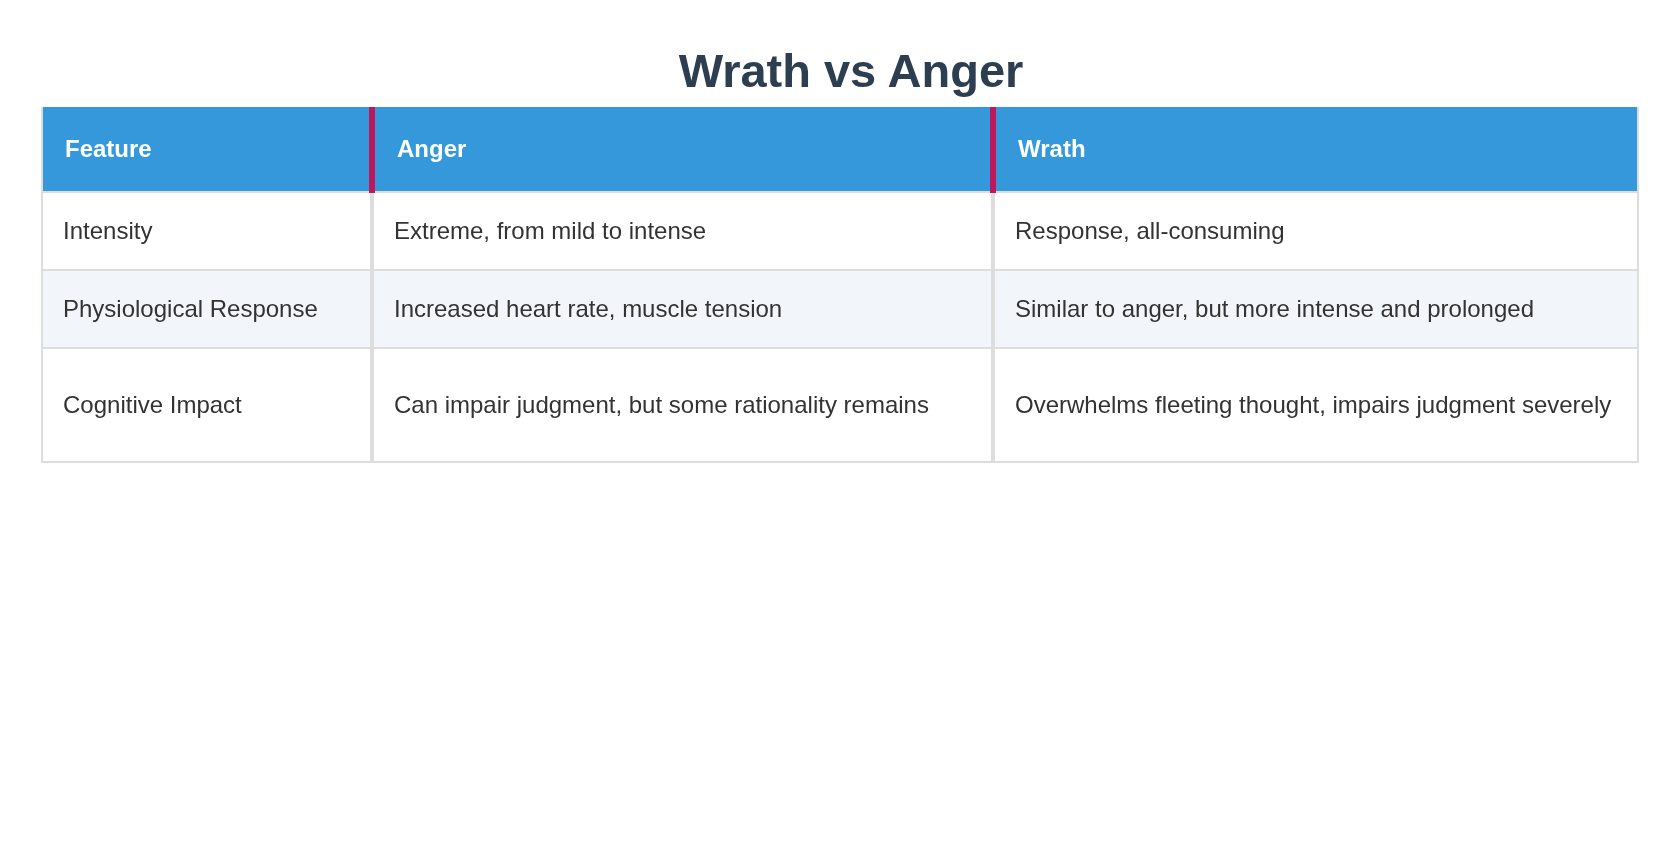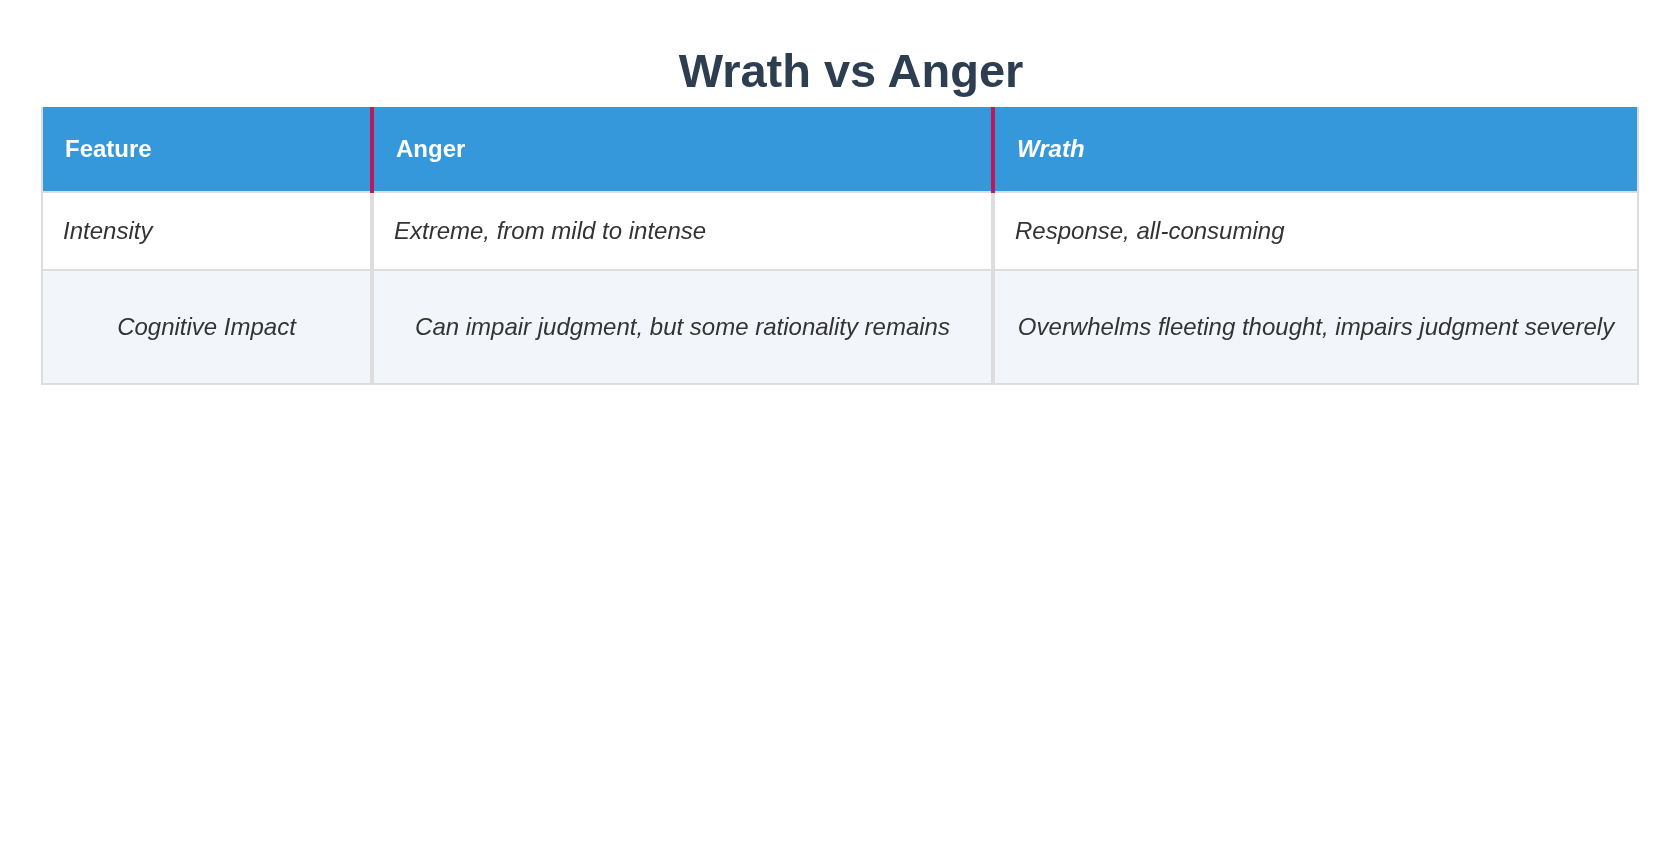--- a/index.html
+++ b/index.html
@@ -44,42 +44,41 @@
     col.c2 { width: 621px; }
     col.c3 { width: auto; }
     thead th {
       background: #3498db;
       color: #ffffff;
       text-align: left;
       font-weight: bold;
       font-size: 24px;
       height: 85px;
       padding: 0 22px;
-      border-right: 4px solid #be185d;
+      border-right: 6px solid #be185d;
       border-bottom: 2px solid #dddddd;
       box-sizing: border-box;
       vertical-align: middle;
     }
-    thead th:last-child { border-right: none; font-style: italic; }
+    thead th:last-child { border-right: none; }
     tbody td {
       color: #333333;
       font-size: 24px;
       line-height: 36px;
       padding: 0 20px;
       border-right: 4px solid #dddddd;
       border-bottom: 2px solid #dddddd;
       vertical-align: middle;
       box-sizing: border-box;
-      font-style: italic;
     }
     tbody td:last-child { border-right: none; }
     tbody tr:nth-child(even) td { background: #f2f5f9; }
     tbody tr:nth-child(odd) td { background: #ffffff; }
     tbody tr.single td { height: 78px; }
-    tbody tr.double td { height: 114px; text-align: center; }
+    tbody tr.double td { height: 114px; }
   </style>
 </head>
 <body>
 
 <h1 class="page-title">Wrath vs Anger</h1>
 
 <div class="table-wrap">
   <table>
     <colgroup>
       <col class="c1">
@@ -92,20 +91,25 @@
         <th>Anger</th>
         <th>Wrath</th>
       </tr>
     </thead>
     <tbody>
       <tr class="single">
         <td>Intensity</td>
         <td>Extreme, from mild to intense</td>
         <td>Response, all-consuming</td>
       </tr>
+      <tr class="single">
+        <td>Physiological Response</td>
+        <td>Increased heart rate, muscle tension</td>
+        <td>Similar to anger, but more intense and prolonged</td>
+      </tr>
       <tr class="double">
         <td>Cognitive Impact</td>
         <td>Can impair judgment, but some rationality remains</td>
         <td>Overwhelms fleeting thought, impairs judgment severely</td>
       </tr>
     </tbody>
   </table>
 </div>
 
 </body></html>

